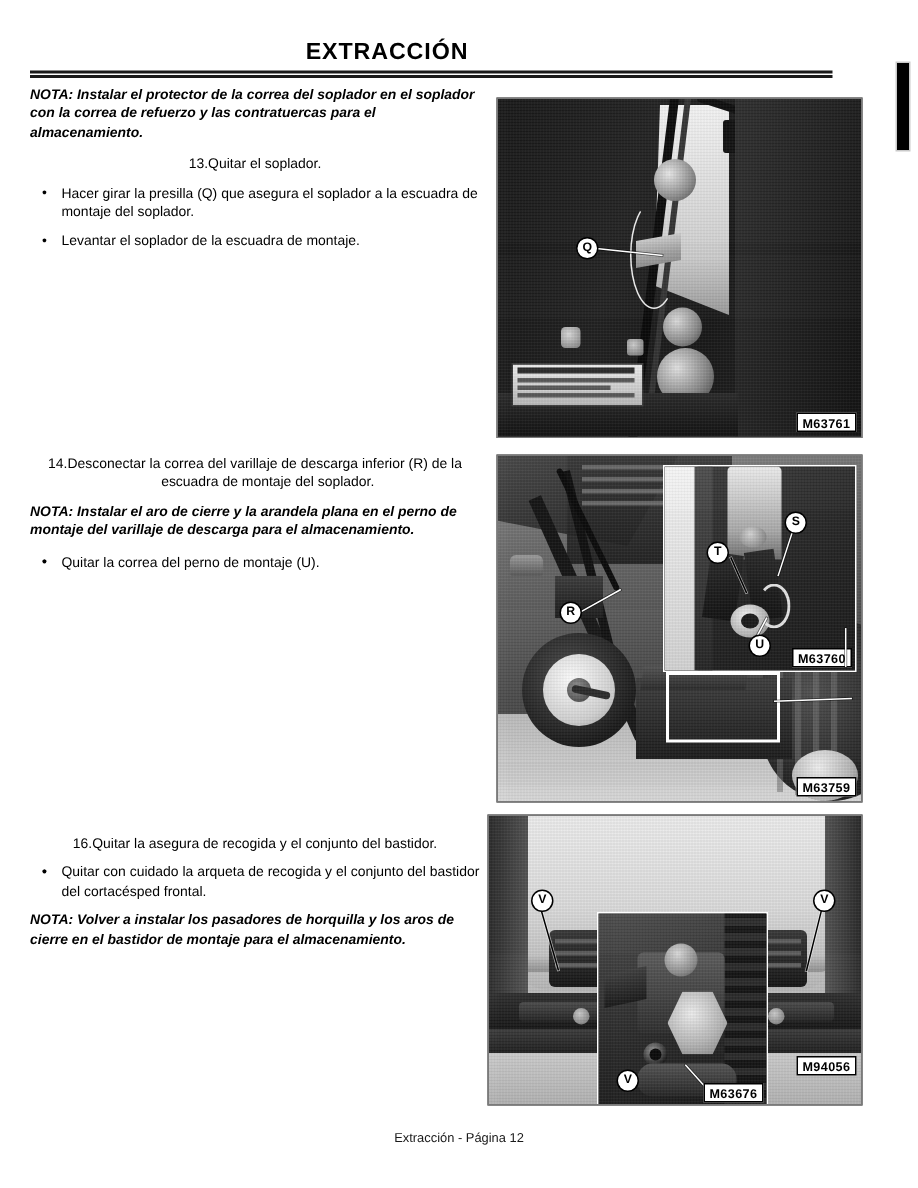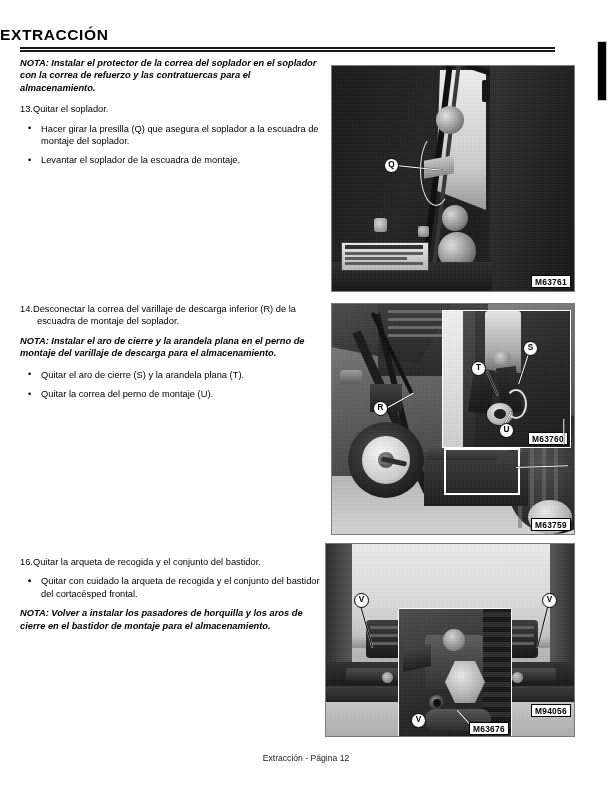--- a/index.html
+++ b/index.html
@@ -15,21 +15,21 @@
     color: #000000;
     overflow: hidden;
   }
 
   
   .page-title {
     position: absolute;
     left: 0;
     top: 26px;
     width: 516px;
-    text-align: left;
+    text-align: center;
     font-size: 15.5px;
     font-weight: bold;
     letter-spacing: 0.6px;
   }
   .rule-double {
     position: absolute;
     left: 20px;
     top: 47px;
     width: 535px;
     height: 5px;
@@ -66,20 +66,21 @@
     font-size: 9.3px;
     line-height: 12.4px;
     margin: 0 0 9px 0;
   }
   .numbered {
     font-size: 9.3px;
     line-height: 12.4px;
     margin: 0 0 7px 0;
     padding-left: 17px;
     text-indent: -17px;
+    text-align: center;
   }
   .bullet {
     font-size: 9.3px;
     line-height: 12.4px;
     margin: 0 0 7px 0;
     padding-left: 21px;
     position: relative;
   }
   .bullet .dot {
     position: absolute;
@@ -212,33 +213,32 @@
 </div>
 
 <div class="text-col" style="top:303px;">
 
   <p class="numbered"><span>14.</span><span>Desconectar la correa del varillaje de descarga inferior (R) de la escuadra de montaje del soplador.</span></p>
 
   <p class="note">NOTA:  Instalar el aro de cierre y la arandela plana en el perno de montaje del varillaje de descarga para el almacenamiento.</p>
 
   <p class="bullet">
     <span class="dot">•</span>
-    <span>Quitar el aro de cierre (S) y la arandela plana (T).</span>
   </p>
 
   <p class="bullet">
     <span class="dot">•</span>
     <span>Quitar la correa del perno de montaje (U).</span>
   </p>
 </div>
 
 <div class="text-col" style="top:556px;">
 
 
-  <p class="numbered"><span>16.</span><span>Quitar la arqueta de recogida y el conjunto del bastidor.</span></p>
+  <p class="numbered"><span>16.</span><span>Quitar la asegura de recogida y el conjunto del bastidor.</span></p>
 
   <p class="bullet">
     <span class="dot">•</span>
   </p>
 
   <p class="bullet">
     <span class="dot">•</span>
     <span>Quitar con cuidado la arqueta de recogida y el conjunto del bastidor del cortacésped frontal.</span>
   </p>
 

